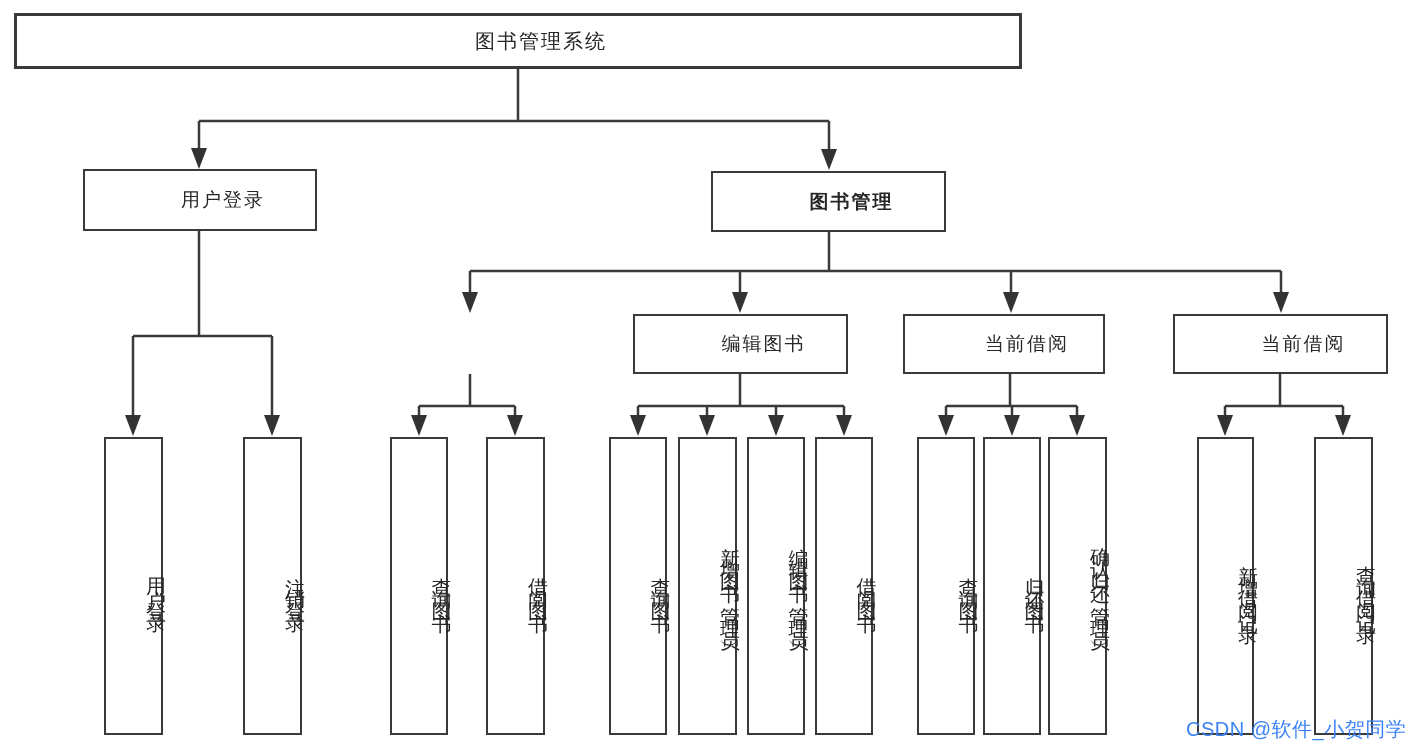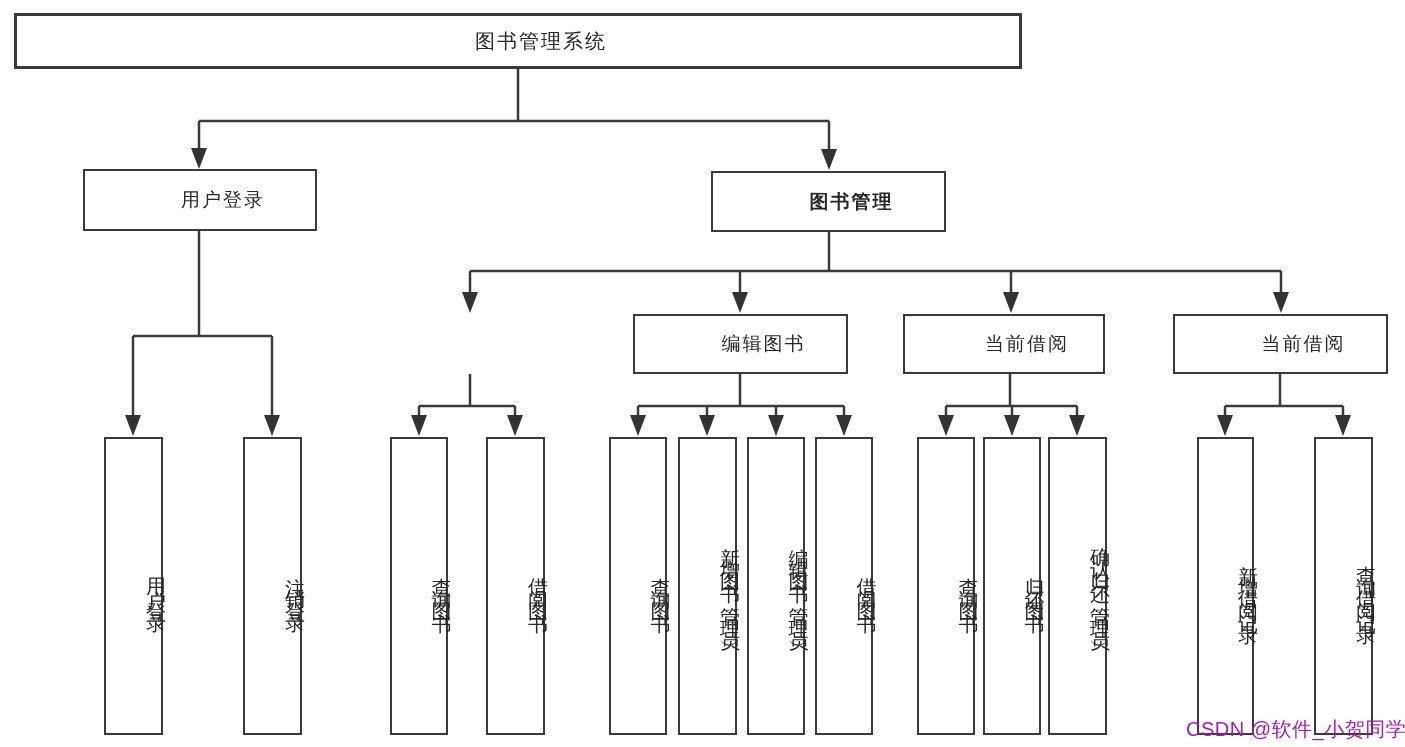--- a/index.html
+++ b/index.html
@@ -49,21 +49,21 @@
     letter-spacing: 12px;
     line-height: 1;
     white-space: nowrap;
   }
   .watermark {
     position: absolute;
     left: 1186px;
     top: 716px;
     z-index: 6;
     font-size: 20px;
-    color: #a21caf;
+    color: #3b82f6;
     letter-spacing: 0.5px;
     white-space: nowrap;
   }
 </style>
 </head>
 <body>
 
 <div class="canvas">
 
   <svg class="connectors" width="1405" height="747" viewBox="0 0 1405 747">

